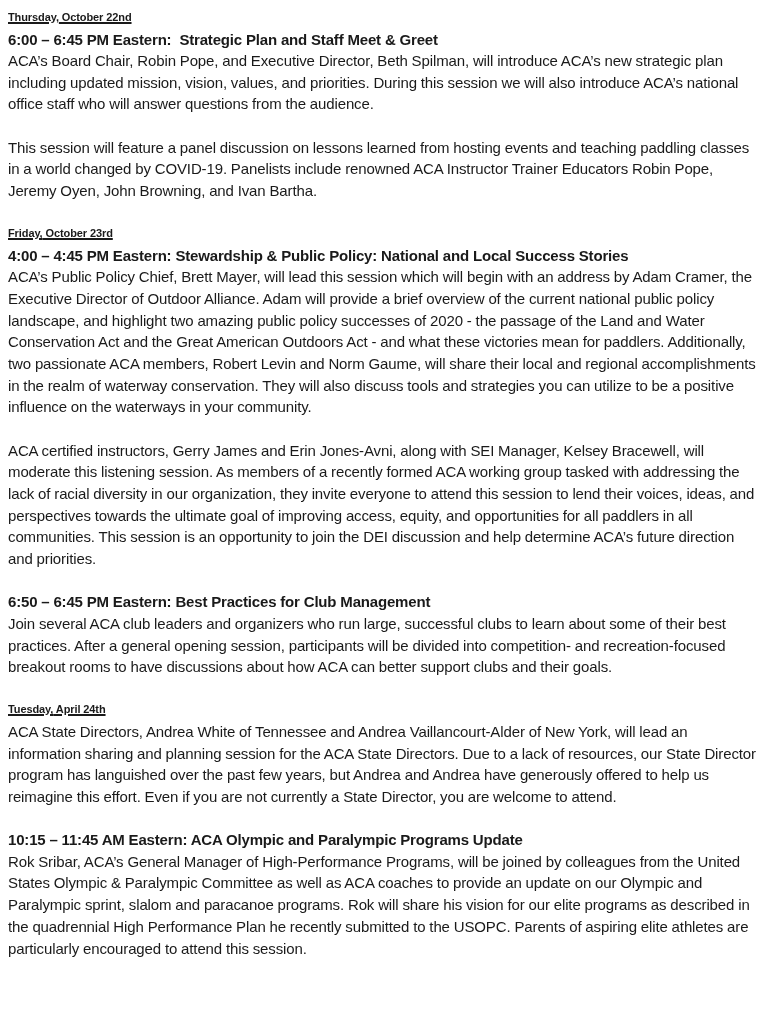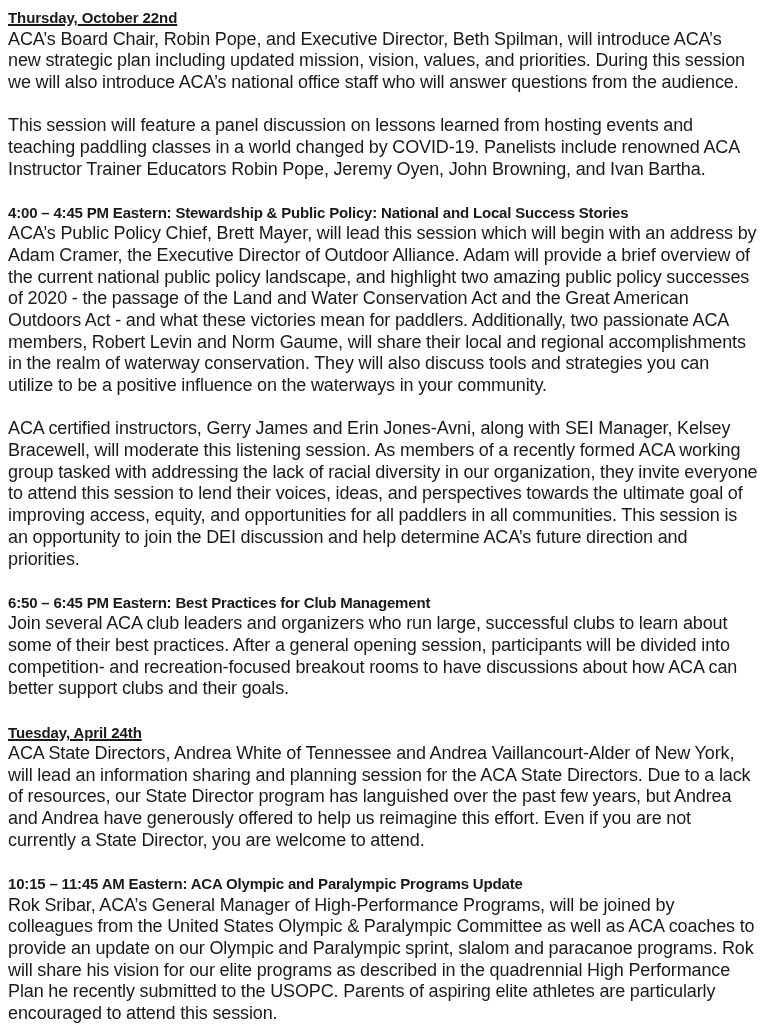--- a/index.html
+++ b/index.html
@@ -17,21 +17,21 @@
   }
   .page {
     box-sizing: border-box;
     width: 768px;
     padding: 7px 10px 0 8px;
   }
   .day-block {
     margin: 0;
   }
   .day-heading {
-    font-size: 15px;
+    font-size: 11px;
     font-weight: bold;
     line-height: 21.5px;
     letter-spacing: -0.1px;
     margin: 0;
     white-space: nowrap;
   }
   .day-heading .u {
     text-decoration: underline;
     text-underline-offset: 1px;
     text-decoration-thickness: 1.5px;
@@ -41,50 +41,52 @@
   }
   .session-title {
     font-size: 15px;
     font-weight: bold;
     line-height: 21.5px;
     letter-spacing: -0.18px;
     margin: 0;
     white-space: pre;
   }
   .session-body {
-    font-size: 18px;
+    font-size: 15px;
     font-weight: normal;
     line-height: 21.7px;
     letter-spacing: -0.12px;
     margin: 0;
     text-align: left;
     word-spacing: -0.15px;
   }
   .gap {
     height: 21.5px;
     font-size: 15px;
     line-height: 21.5px;
   }
 </style>
 </head>
 <body>
 
 <div class="page" id="page-root">
     <div class="day-block">
       <div class="day-heading"><span class="u">Thursday,</span><span class="u"> October 22nd</span></div>
       <div class="session">
+        <div class="session-title">6:00 – 6:45 PM Eastern:  Strategic Plan and Staff Meet &amp; Greet</div>
         <div class="session-body">ACA’s Board Chair, Robin Pope, and Executive Director, Beth Spilman, will introduce ACA’s new strategic plan including updated mission, vision, values, and priorities. During this session we will also introduce ACA’s national office staff who will answer questions from the audience.</div>
       </div>
       <div class="gap">&nbsp;</div>
       <div class="session">
         <div class="session-body">This session will feature a panel discussion on lessons learned from hosting events and teaching paddling classes in a world changed by COVID-19. Panelists include renowned ACA Instructor Trainer Educators Robin Pope, Jeremy Oyen, John Browning, and Ivan Bartha.</div>
       </div>
       <div class="gap">&nbsp;</div>
     </div>
     <div class="day-block">
+      <div class="day-heading"><span class="u">Friday,</span><span class="u"> October 23rd</span></div>
       <div class="session">
         <div class="session-title">4:00 – 4:45 PM Eastern: Stewardship &amp; Public Policy: National and Local Success Stories</div>
         <div class="session-body">ACA’s Public Policy Chief, Brett Mayer, will lead this session which will begin with an address by Adam Cramer, the Executive Director of Outdoor Alliance. Adam will provide a brief overview of the current national public policy landscape, and highlight two amazing public policy successes of 2020 - the passage of the Land and Water Conservation Act and the Great American Outdoors Act - and what these victories mean for paddlers. Additionally, two passionate ACA members, Robert Levin and Norm Gaume, will share their local and regional accomplishments in the realm of waterway conservation. They will also discuss tools and strategies you can utilize to be a positive influence on the waterways in your community.</div>
       </div>
       <div class="gap">&nbsp;</div>
       <div class="session">
         <div class="session-body">ACA certified instructors, Gerry James and Erin Jones-Avni, along with SEI Manager, Kelsey Bracewell, will moderate this listening session. As members of a recently formed ACA working group tasked with addressing the lack of racial diversity in our organization, they invite everyone to attend this session to lend their voices, ideas, and perspectives towards the ultimate goal of improving access, equity, and opportunities for all paddlers in all communities. This session is an opportunity to join the DEI discussion and help determine ACA’s future direction and priorities.</div>
       </div>
       <div class="gap">&nbsp;</div>
       <div class="session">

